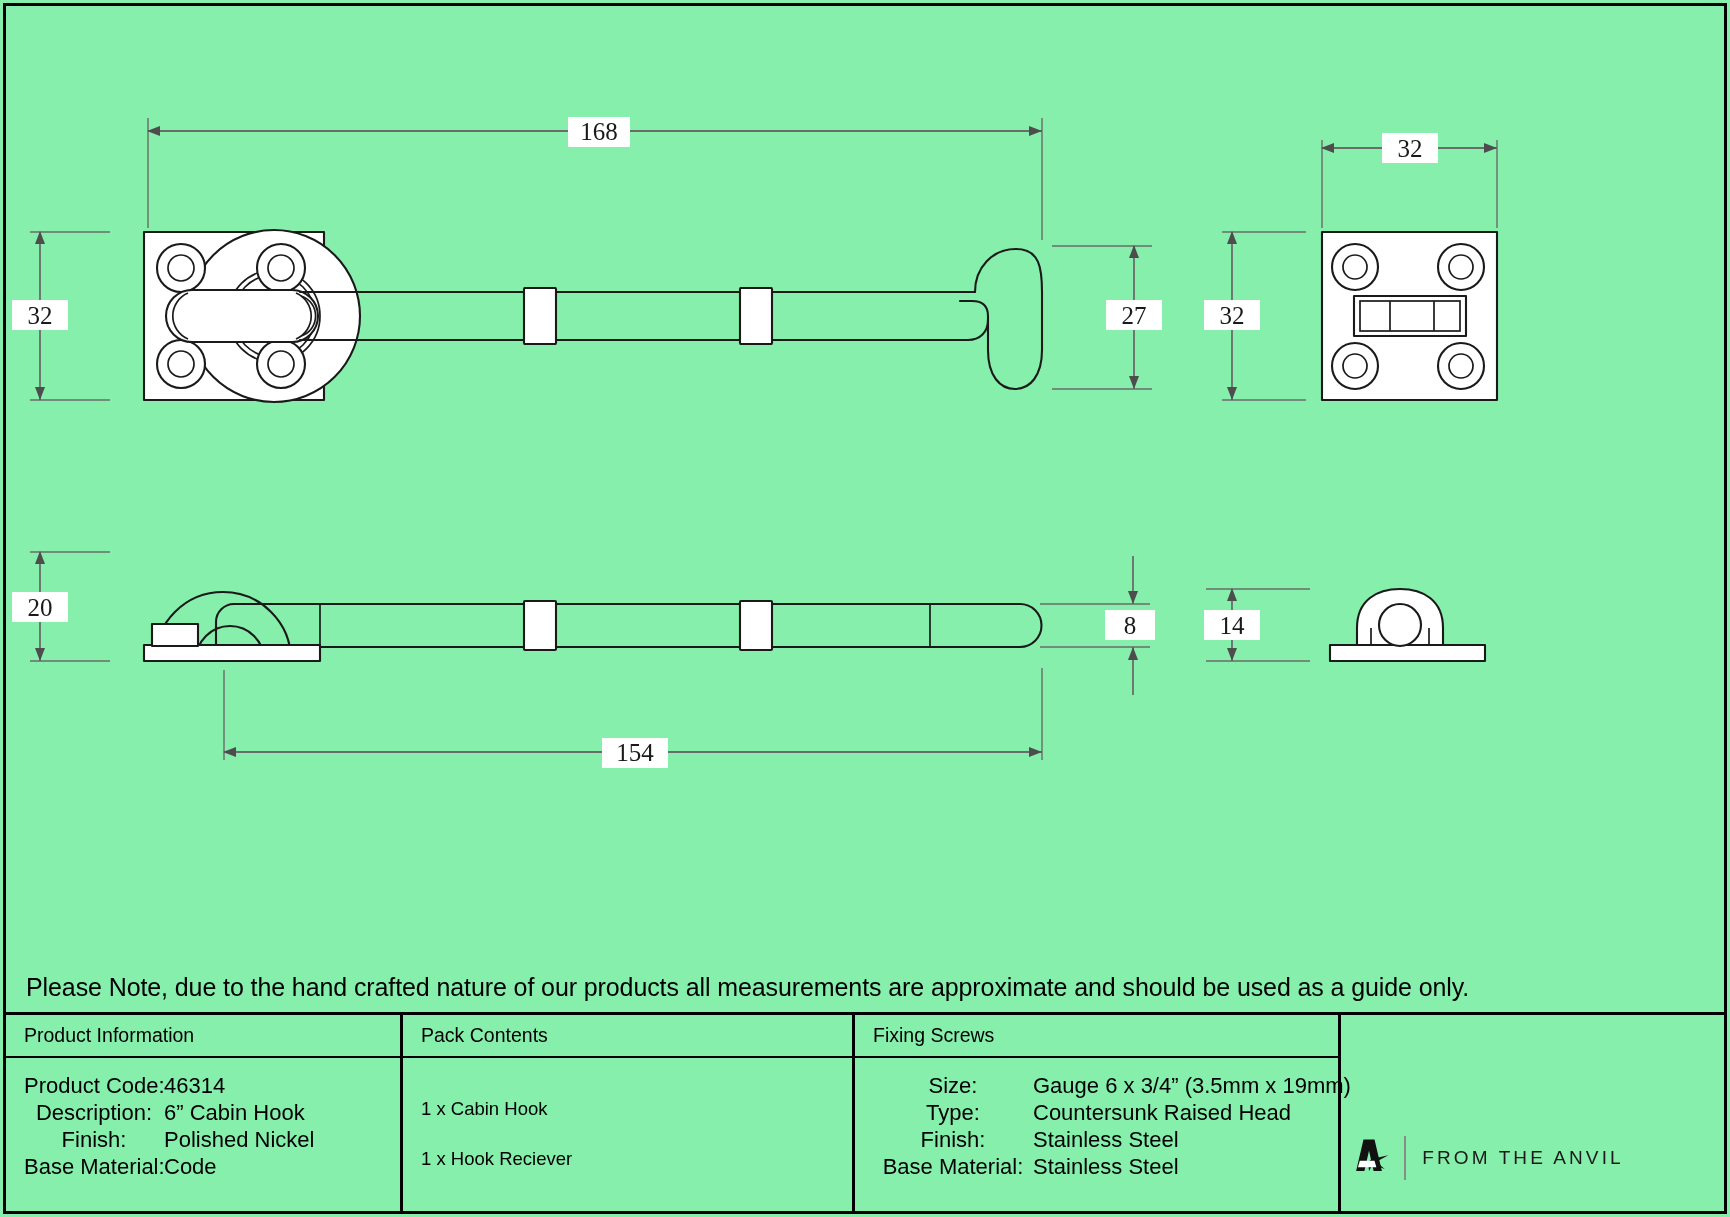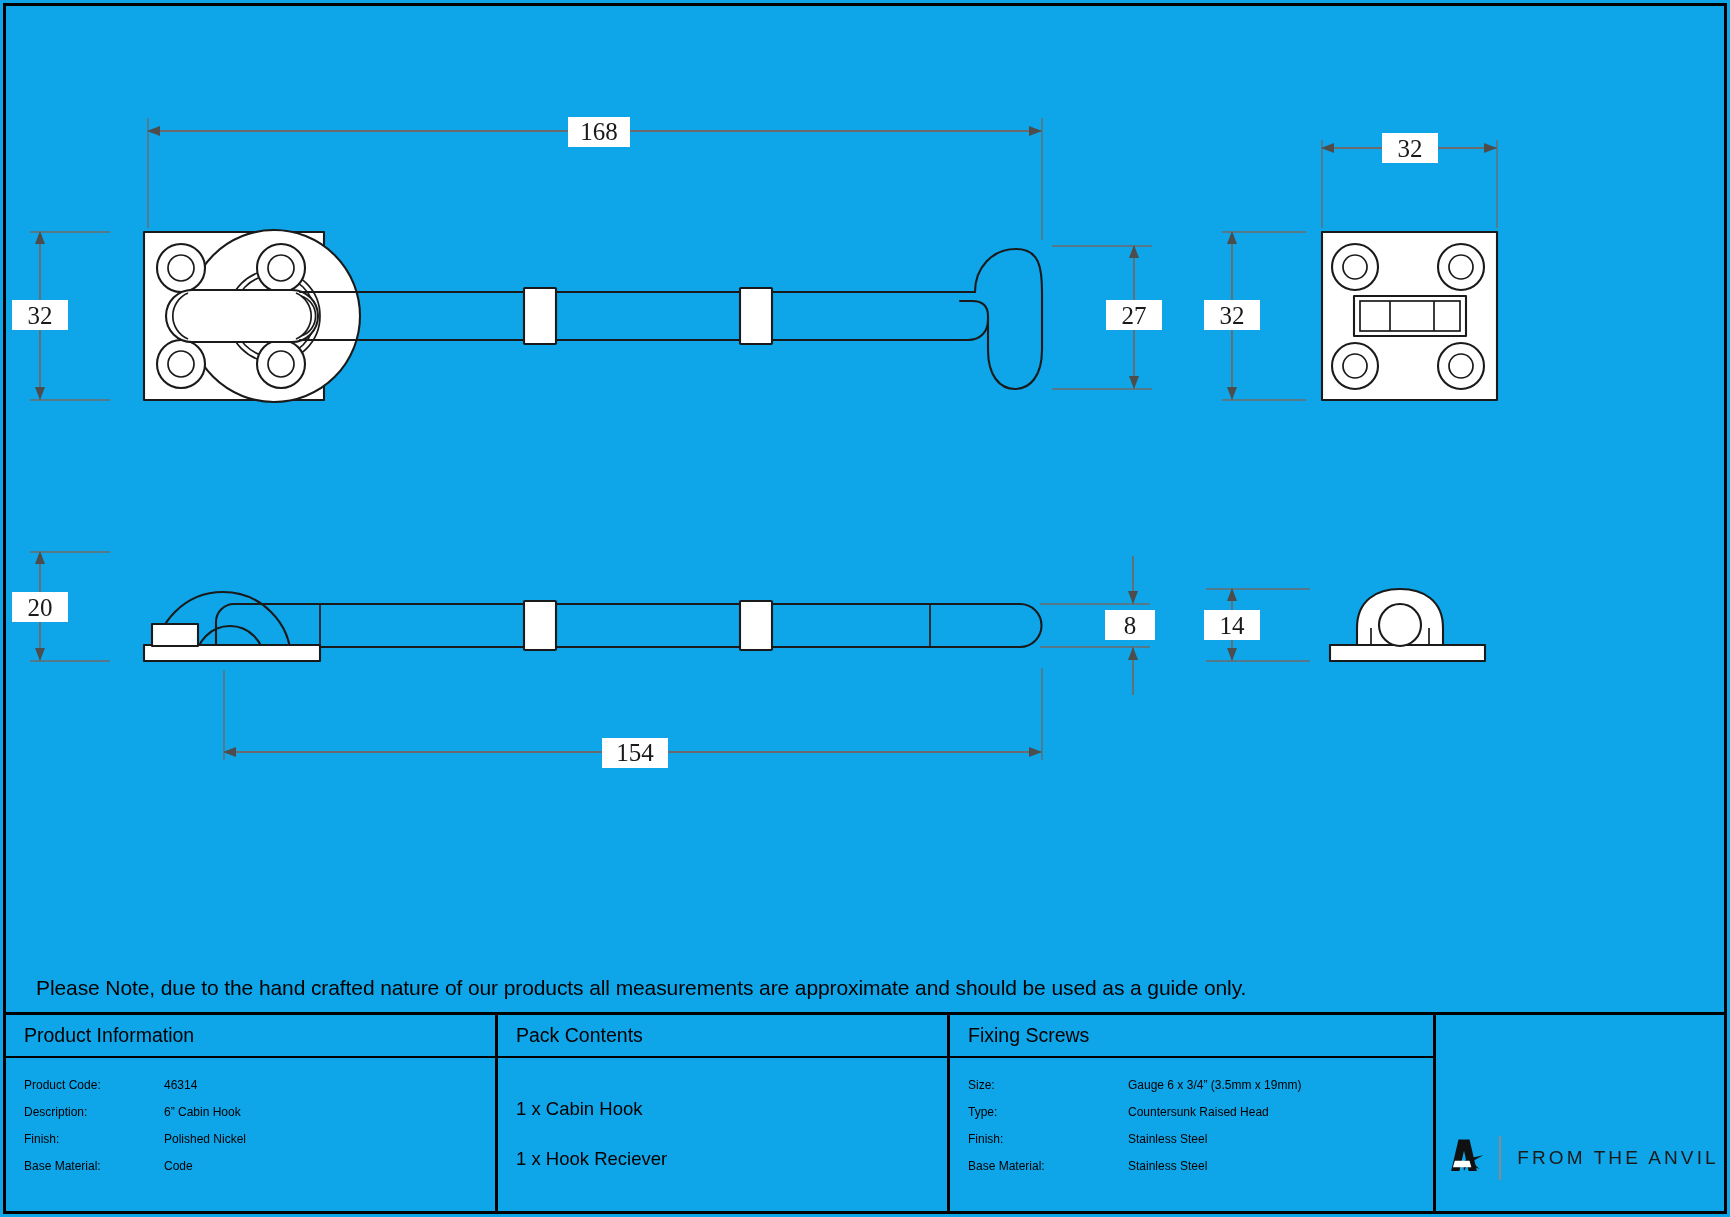--- a/index.html
+++ b/index.html
@@ -9,21 +9,21 @@
     background: #ffffff;
   }
   body {
     font-family: "Liberation Sans", sans-serif;
     color: #000000;
   }
   #sheet {
     position: relative;
     width: 1730px;
     height: 1217px;
-    background: #0ea5e9;
+    background: #86efac;
     overflow: hidden;
   }
   
   #outer-border {
     position: absolute;
     left: 3px;
     top: 3px;
     width: 1724px;
     height: 1211px;
     border: 3px solid #000;
@@ -50,42 +50,42 @@
     left: 0;
     top: 0;
     width: 1718px;
     height: 52px;
     border-bottom: 3px solid #000;
     box-sizing: border-box;
     display: flex;
     align-items: center;
   }
   .note-text {
-    padding-left: 30px;
-    font-size: 21px;
+    padding-left: 20px;
+    font-size: 25px;
     letter-spacing: -0.1px;
     color: #000;
     white-space: nowrap;
   }
   .cols {
     position: absolute;
     left: 0;
     top: 52px;
     width: 1718px;
     height: 196px;
     display: flex;
   }
   .col {
     position: relative;
     box-sizing: border-box;
     border-right: 3px solid #000;
     height: 196px;
   }
   .col:last-child { border-right: none; }
-  .col-prod  { width: 492px; }
+  .col-prod  { width: 397px; }
   .col-pack  { width: 452px; }
   .col-screw { width: 486px; }
   .col-logo  { width: 288px; }
 
   .col-head {
     height: 43px;
     border-bottom: 2px solid #000;
     display: flex;
     align-items: center;
     box-sizing: border-box;
@@ -93,24 +93,25 @@
   .col-head span {
     padding-left: 18px;
     font-size: 19.5px;
     color: #000;
   }
   .col-body {
     padding: 14px 0 0 18px;
   }
   .kv {
     display: flex;
-    font-size: 12px;
+    font-size: 22px;
     line-height: 27px;
     color: #000;
     white-space: nowrap;
+    text-align: center;
   }
   .kv .k { width: 0; }
   .col-prod  .kv .k { min-width: 140px; }
   .col-screw .kv .k { min-width: 160px; }
   .plain-line {
     font-size: 18.5px;
     line-height: 27px;
     color: #000;
     white-space: nowrap;
     margin-top: 23px;

